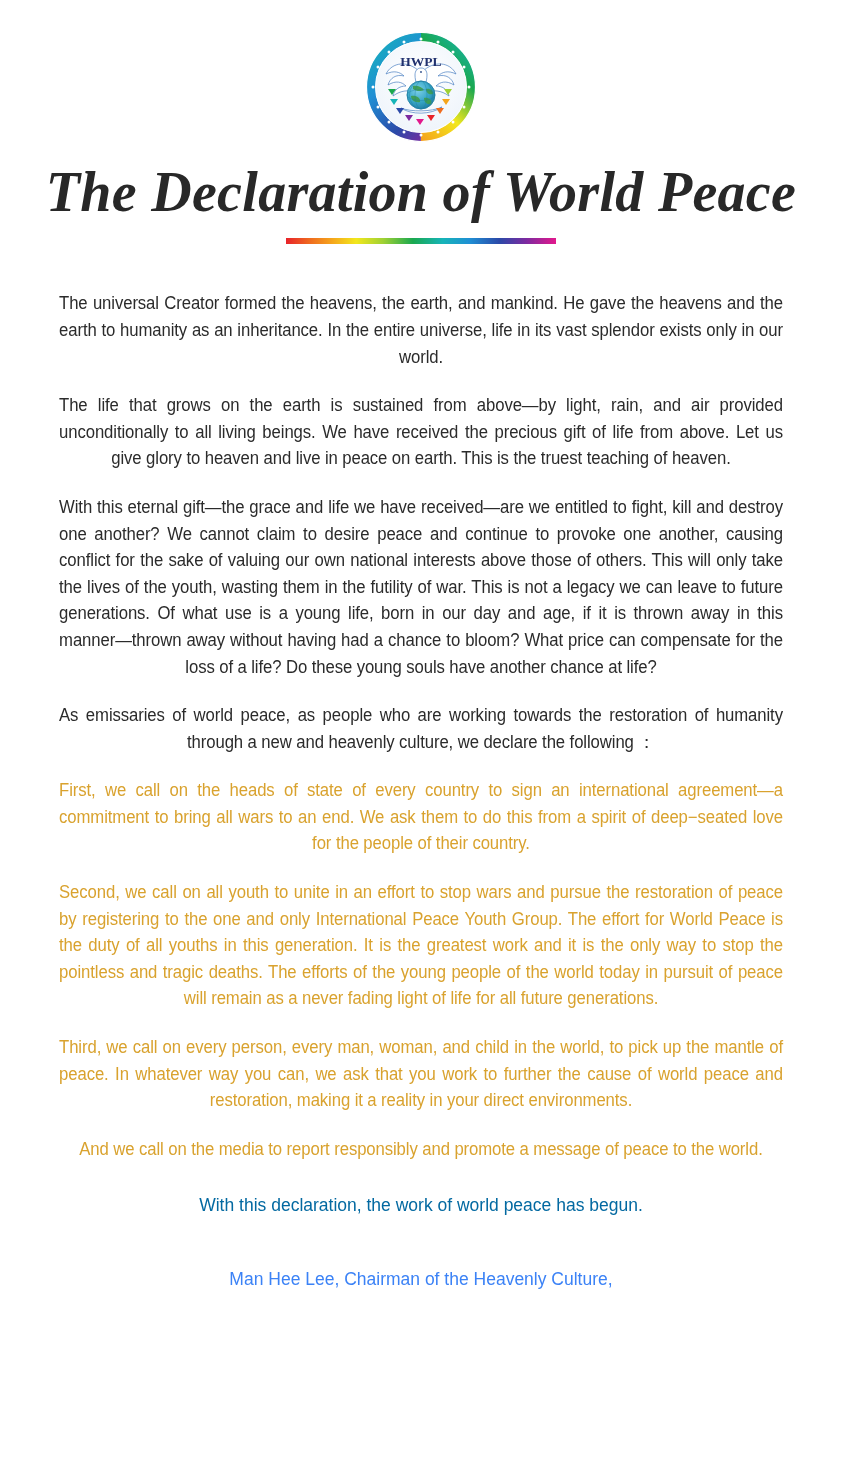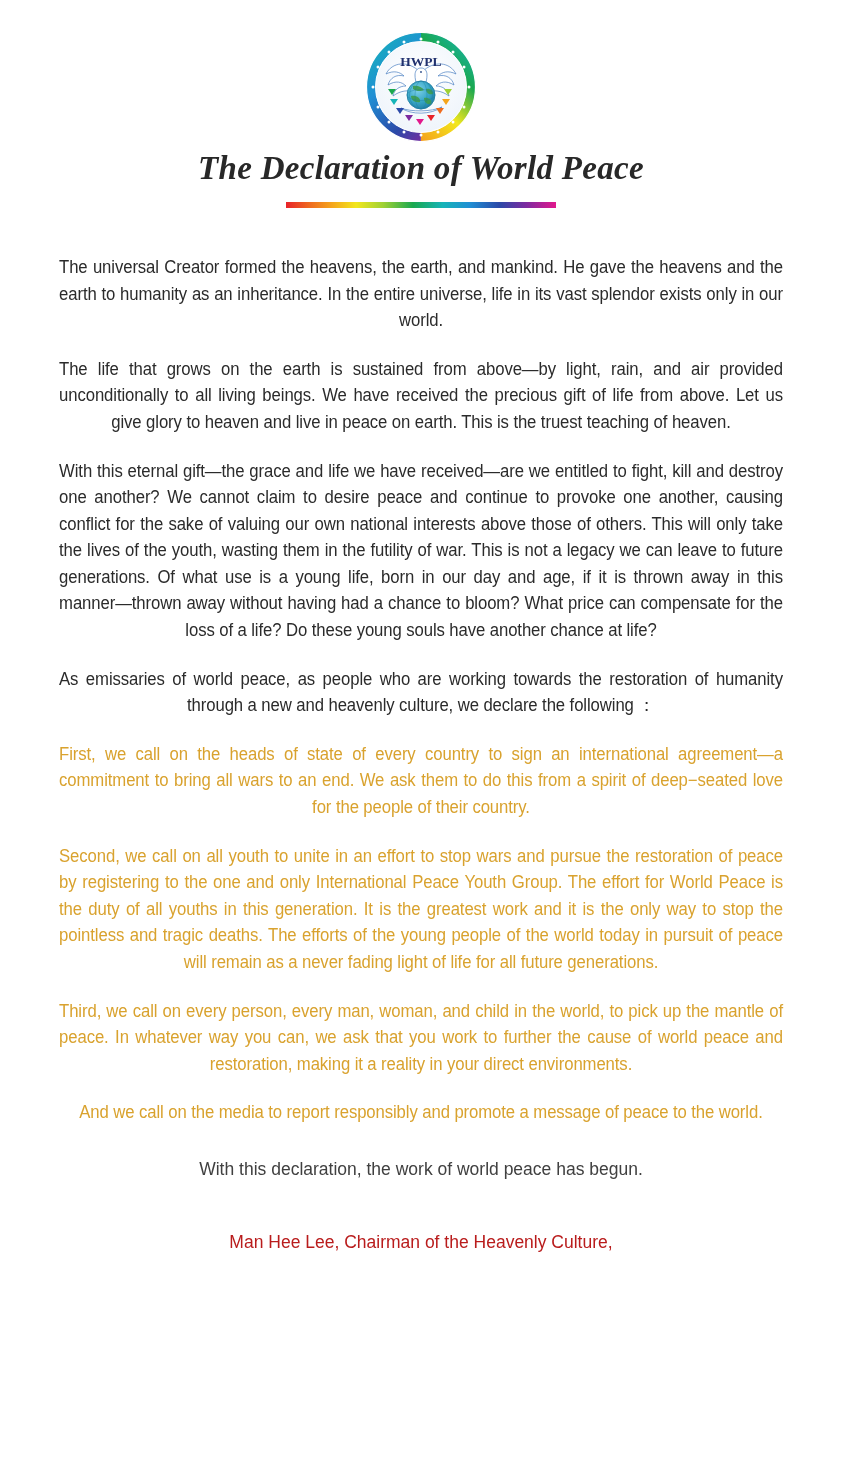--- a/index.html
+++ b/index.html
@@ -32,26 +32,26 @@
   }
   .emblem {
     position: relative;
     width: 110px;
     height: 110px;
   }
   .emblem svg { display: block; }
 
   
   .title {
-    margin: 8px 0 0 0;
+    margin: 18px 0 0 0;
     text-align: center;
     font-family: "Liberation Serif", "DejaVu Serif", serif;
     font-weight: bold;
     font-style: italic;
-    font-size: 33px;
+    font-size: 56px;
     letter-spacing: 0.3px;
     color: #282828;
     line-height: 1.15;
   }
   .rule-wrap {
     display: flex;
     justify-content: center;
     margin-top: 14px;
   }
   .rule {
@@ -88,28 +88,28 @@
     letter-spacing: -0.1px;
   }
   p.para.gold {
     color: #d9a22e;
   }
   p.closing {
     margin: 30px 0 0 0;
     text-align: center;
     font-size: 17.5px;
     line-height: 1.5;
-    color: #404040;
+    color: #0369a1;
   }
   .signature {
     margin-top: 48px;
     text-align: center;
     font-size: 17.5px;
     line-height: 1.45;
-    color: #b91c1c;
+    color: #3b82f6;
   }
   .signature .sig-line {
     display: block;
   }
 </style>
 </head>
 <body>
 
 <div class="page">
 

